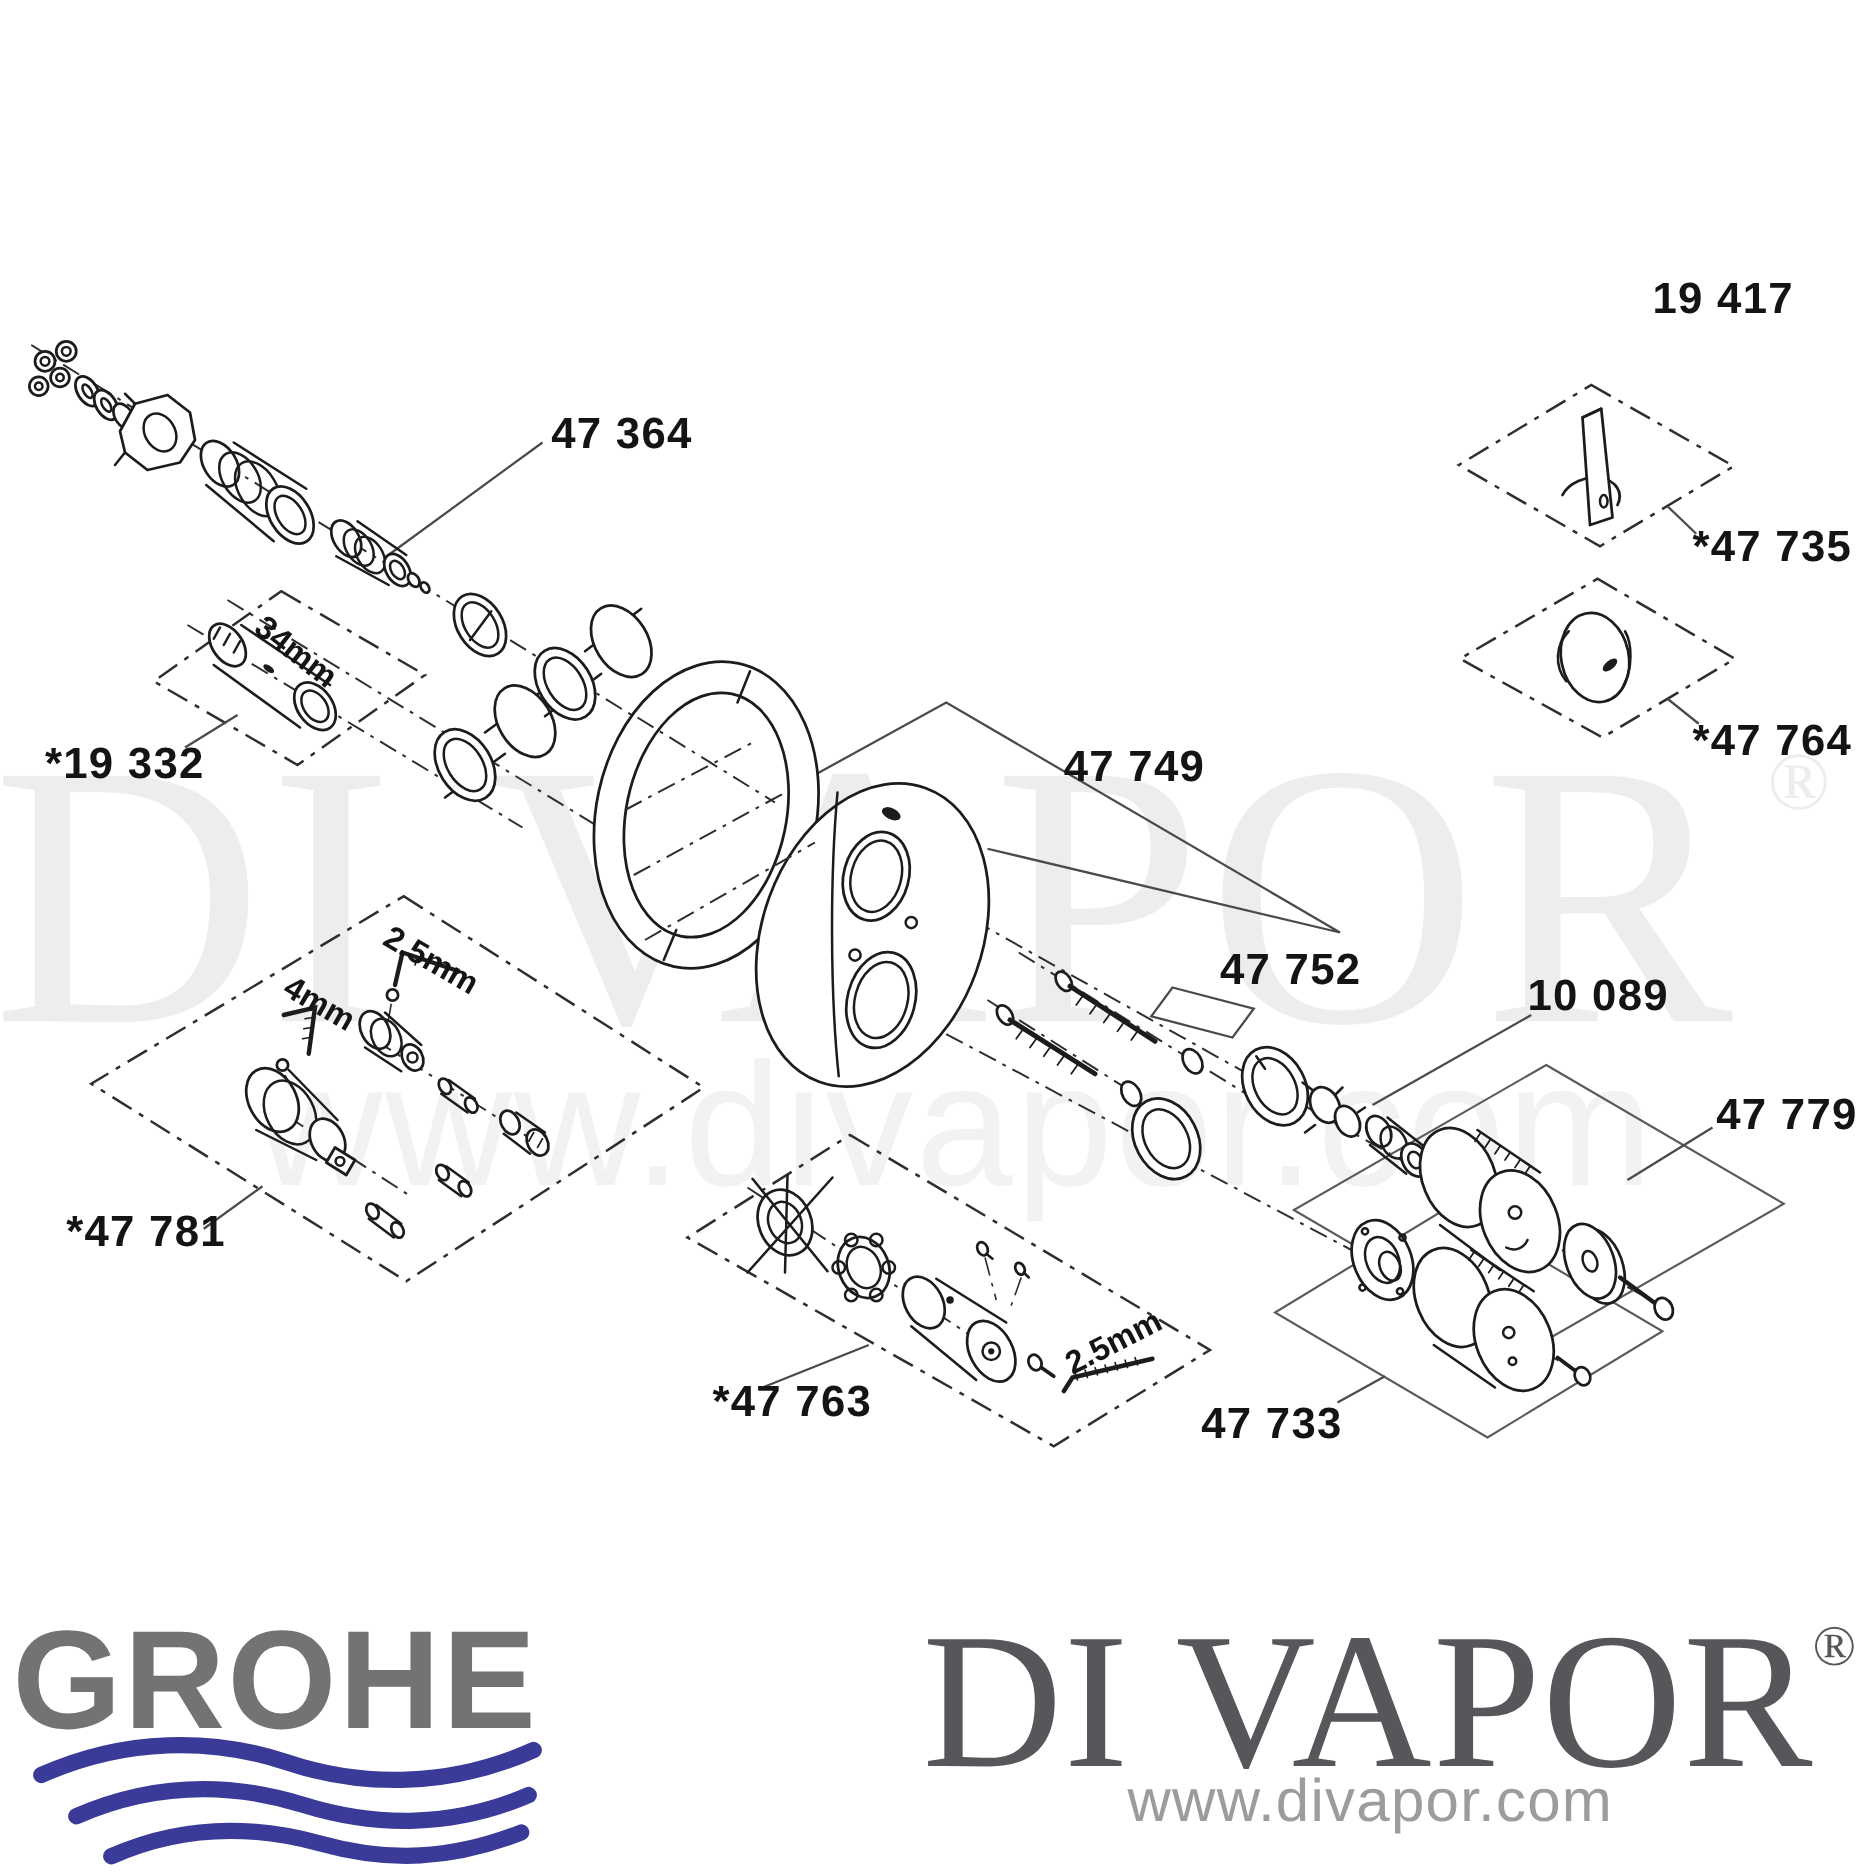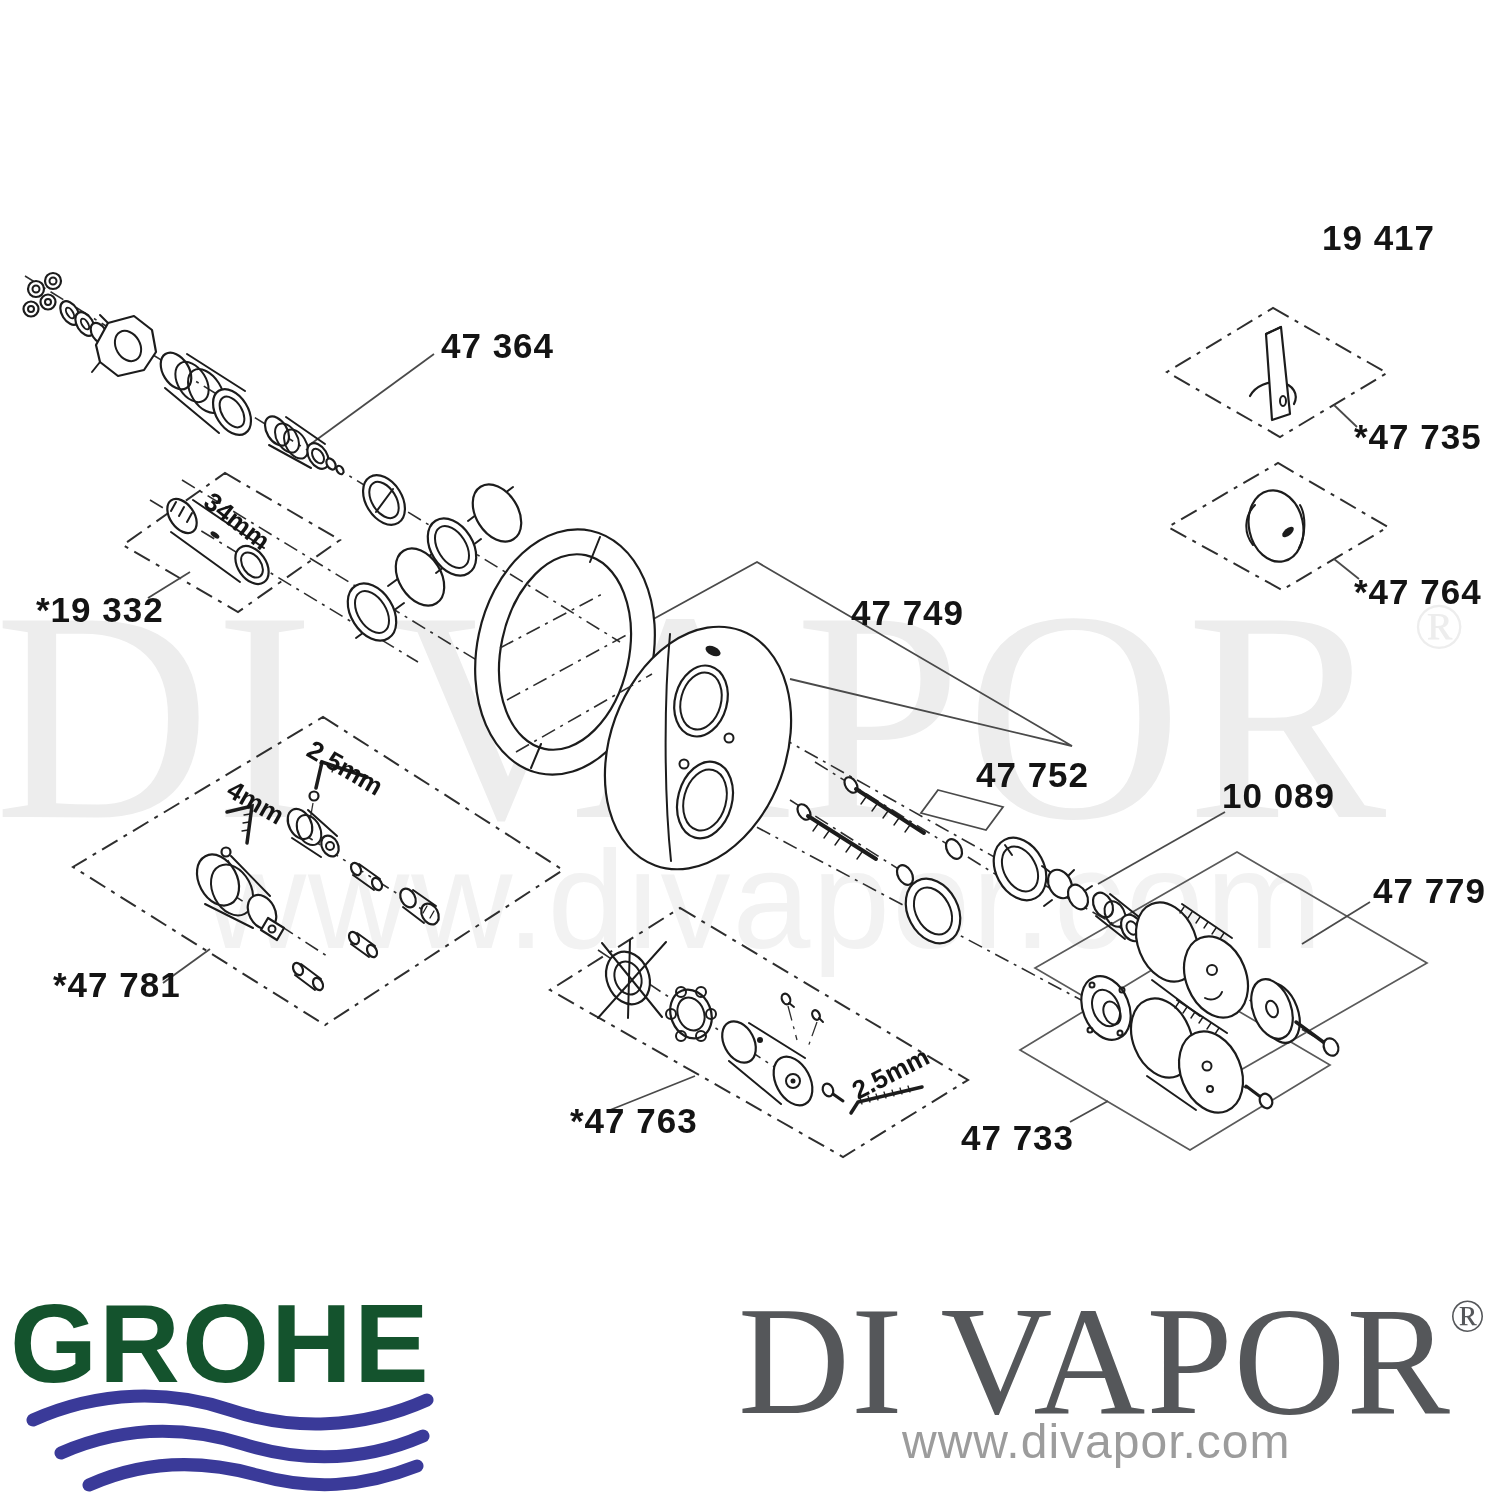--- a/index.html
+++ b/index.html
@@ -352,21 +352,21 @@
       <text class="lbl" x="961" y="1150">47 733</text>
     </g>
     <g>
       <text class="dim" x="202" y="505" transform="rotate(38 202 505)">34mm</text>
       <text class="dim" x="225" y="795" transform="rotate(30 225 795)">4mm</text>
       <text class="dim" x="305" y="755" transform="rotate(30 305 755)">2.5mm</text>
       <text class="dim" x="858" y="1100" transform="rotate(-27 858 1100)">2.5mm</text>
     </g>
   </svg>
 
-  <div class="grohe-word" style="color: #14532d;">GROHE</div>
+  <div class="grohe-word" style="color: #737373;">GROHE</div>
   <svg class="grohe-waves" width="410" height="110" viewBox="0 0 410 110">
     <g fill="none" stroke-width="13" stroke-linecap="round">
       <path class="wave" d="M8,32 C75,2 145,2 205,22 C265,42 335,42 402,12" stroke="#3A3A99"></path>
       <path class="wave" d="M36,65 C98,38 160,38 218,56 C276,74 338,74 398,48" stroke="#3A3A99"></path>
       <path class="wave" d="M64,97 C120,72 178,72 232,87 C286,102 336,100 392,78" stroke="#3A3A99"></path>
     </g>
   </svg>
   <div class="dv-word">DI VAPOR</div>
   <div class="dv-reg">®</div>
   <div class="dv-url">www.divapor.com</div>

